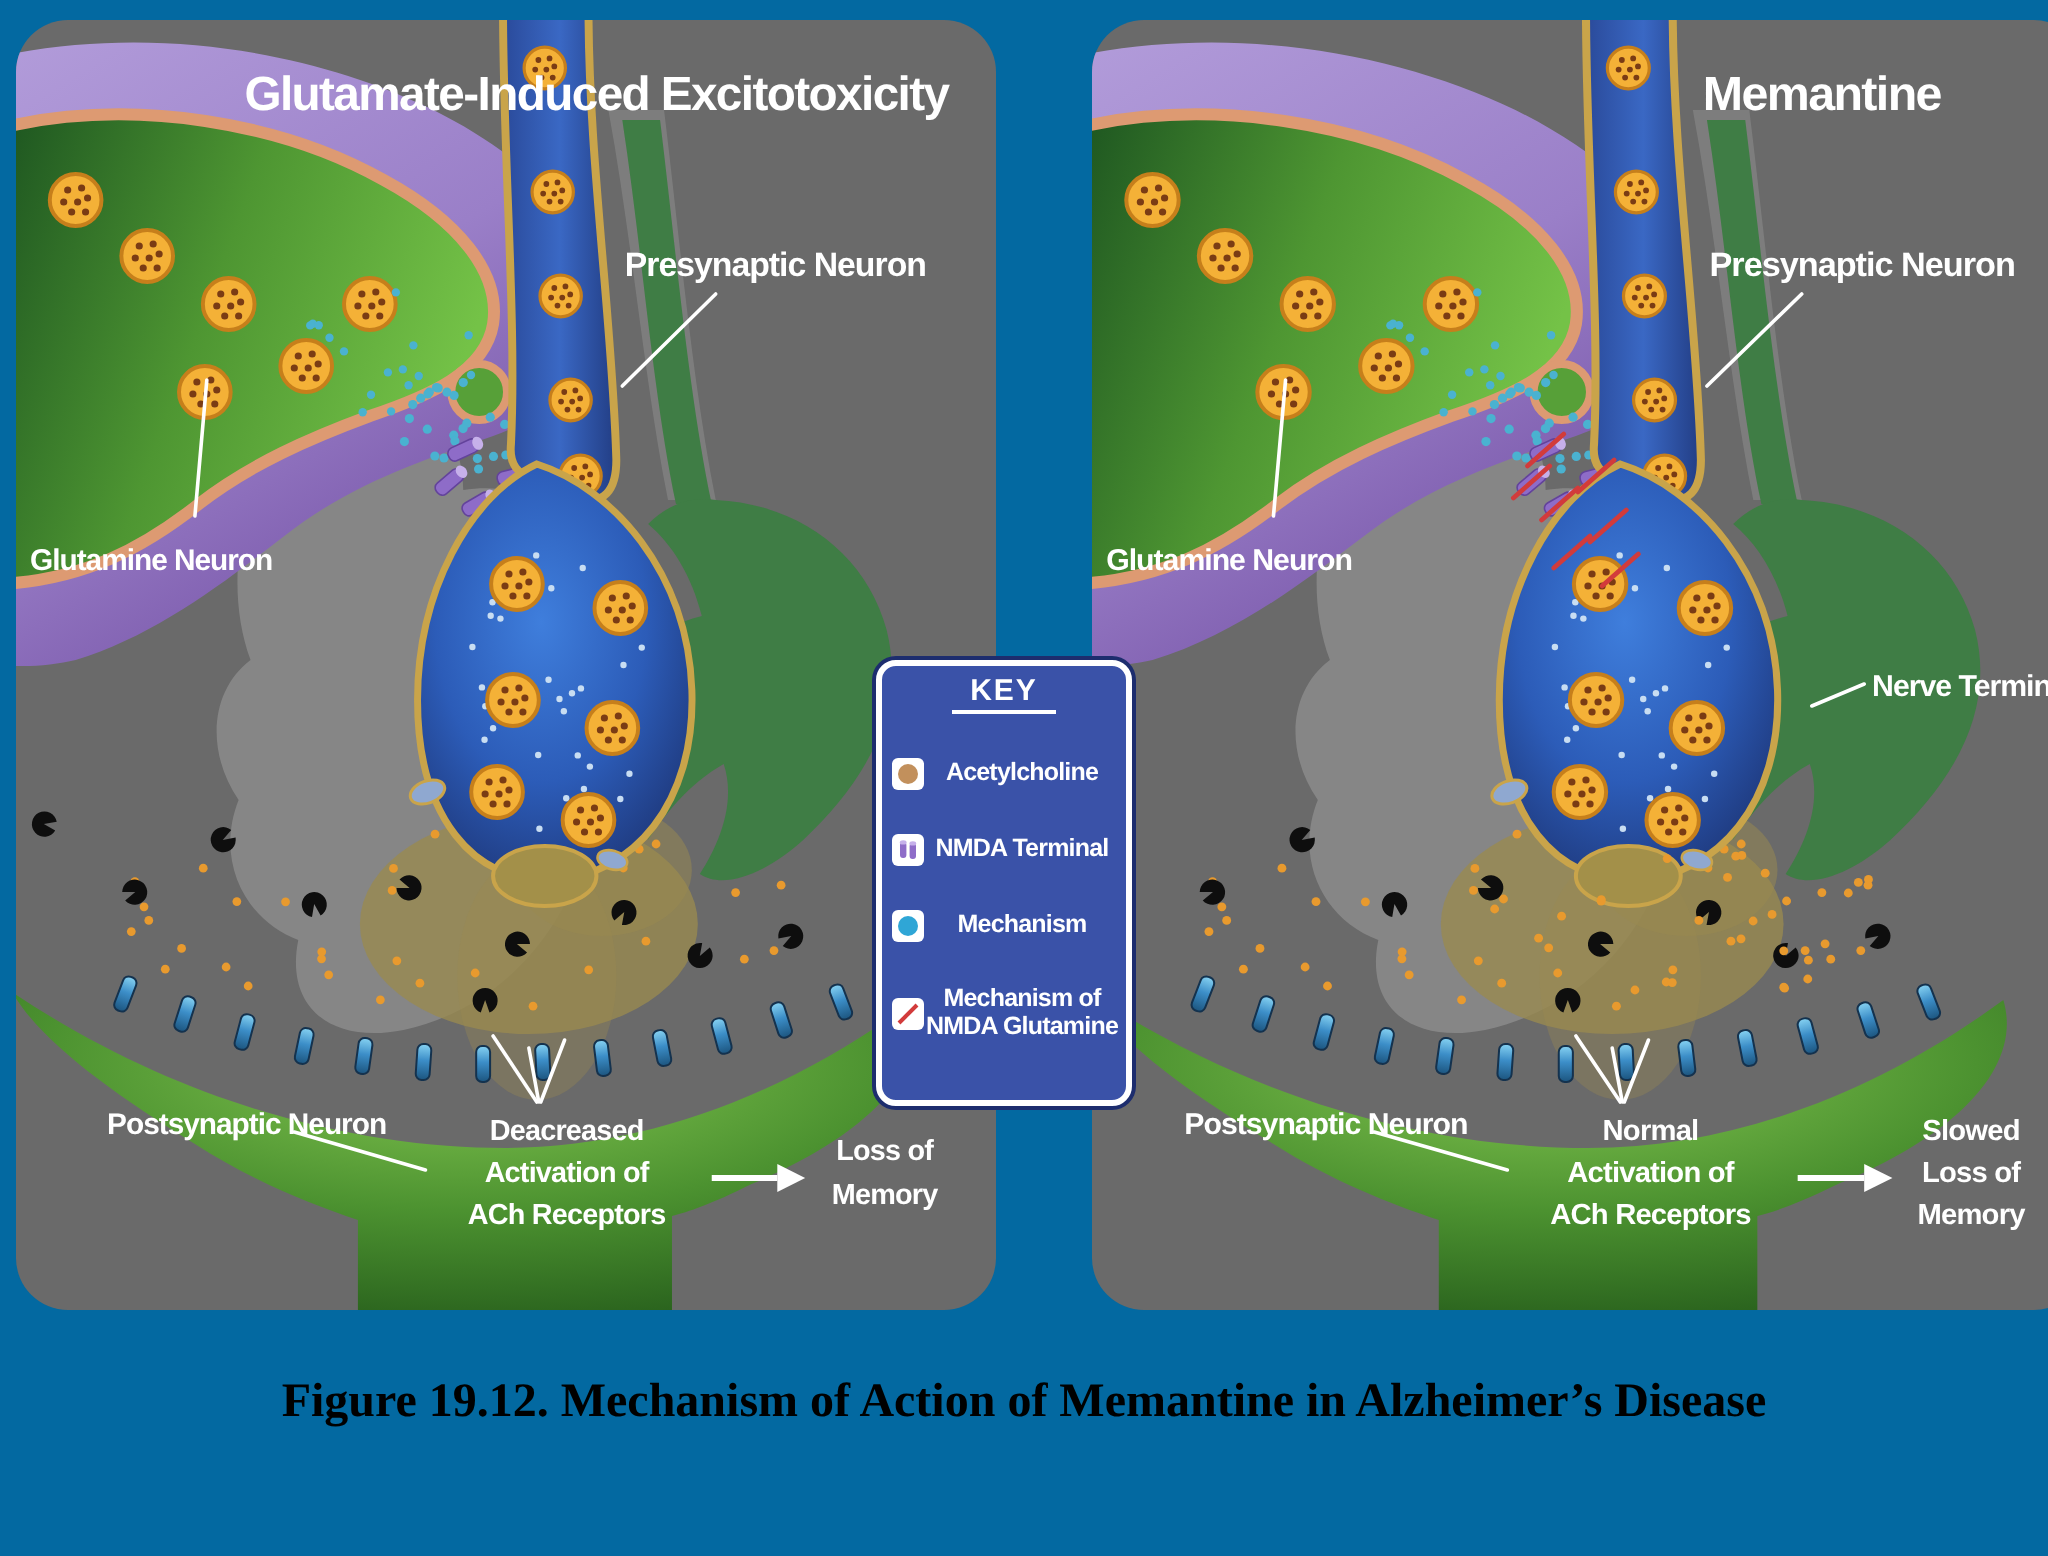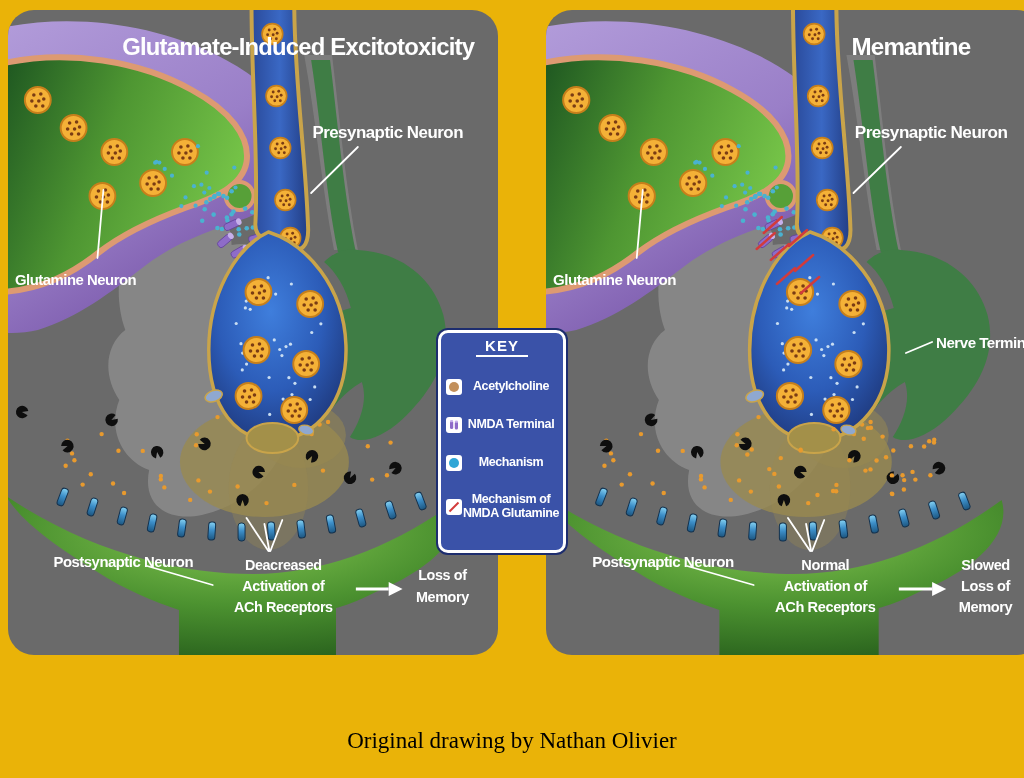--- a/index.html
+++ b/index.html
@@ -1,16 +1,16 @@
 <!DOCTYPE html>
 <html><head>
 <meta charset="utf-8">
 <style>
   html,body{margin:0;padding:0;background:#ffffff;}
-  .page{position:relative;width:1024px;height:778px;background:#eab308;overflow:hidden;
+  .page{position:relative;width:1024px;height:778px;background:#0369a1;overflow:hidden;
         font-family:"Liberation Sans",sans-serif;}
   .panel{position:absolute;top:10px;height:645px;background:#6a6a6a;border-radius:26px;overflow:hidden;}
   .panel-left{left:8px;width:490px;}
   .panel-right{left:509px;width:497px;margin-left:37px;}
   .panel svg{display:block;width:100%;height:100%;}
   .t-title{font-family:"Liberation Sans",sans-serif;font-weight:700;font-size:24px;fill:#ffffff;letter-spacing:-0.8px;}
   .t-lbl{font-family:"Liberation Sans",sans-serif;font-weight:700;font-size:17px;fill:#ffffff;letter-spacing:-0.5px;}
   .t-lbl2{font-family:"Liberation Sans",sans-serif;font-weight:700;font-size:15px;fill:#ffffff;letter-spacing:-0.5px;}
   .t-sub{font-family:"Liberation Sans",sans-serif;font-weight:700;font-size:14.5px;fill:#ffffff;letter-spacing:-0.4px;}
   .wline{stroke:#ffffff;stroke-width:1.8;stroke-linecap:round;}
@@ -446,14 +446,14 @@
             <line x1="1.5" y1="10.5" x2="10.5" y2="1.5" stroke="#d23b3b" stroke-width="2"></line>
           </svg>
       </span>
       <span class="key-label">
         <span>Mechanism of</span>
         <span>NMDA Glutamine</span>
       </span>
     </div>
   </div>
 
-  <div class="cap2">Original drawing by Nathan Olivier</div>
+  <div class="cap1">Figure 19.12. Mechanism of Action of Memantine in Alzheimer’s Disease</div>
 </div>
 
 </body></html>

